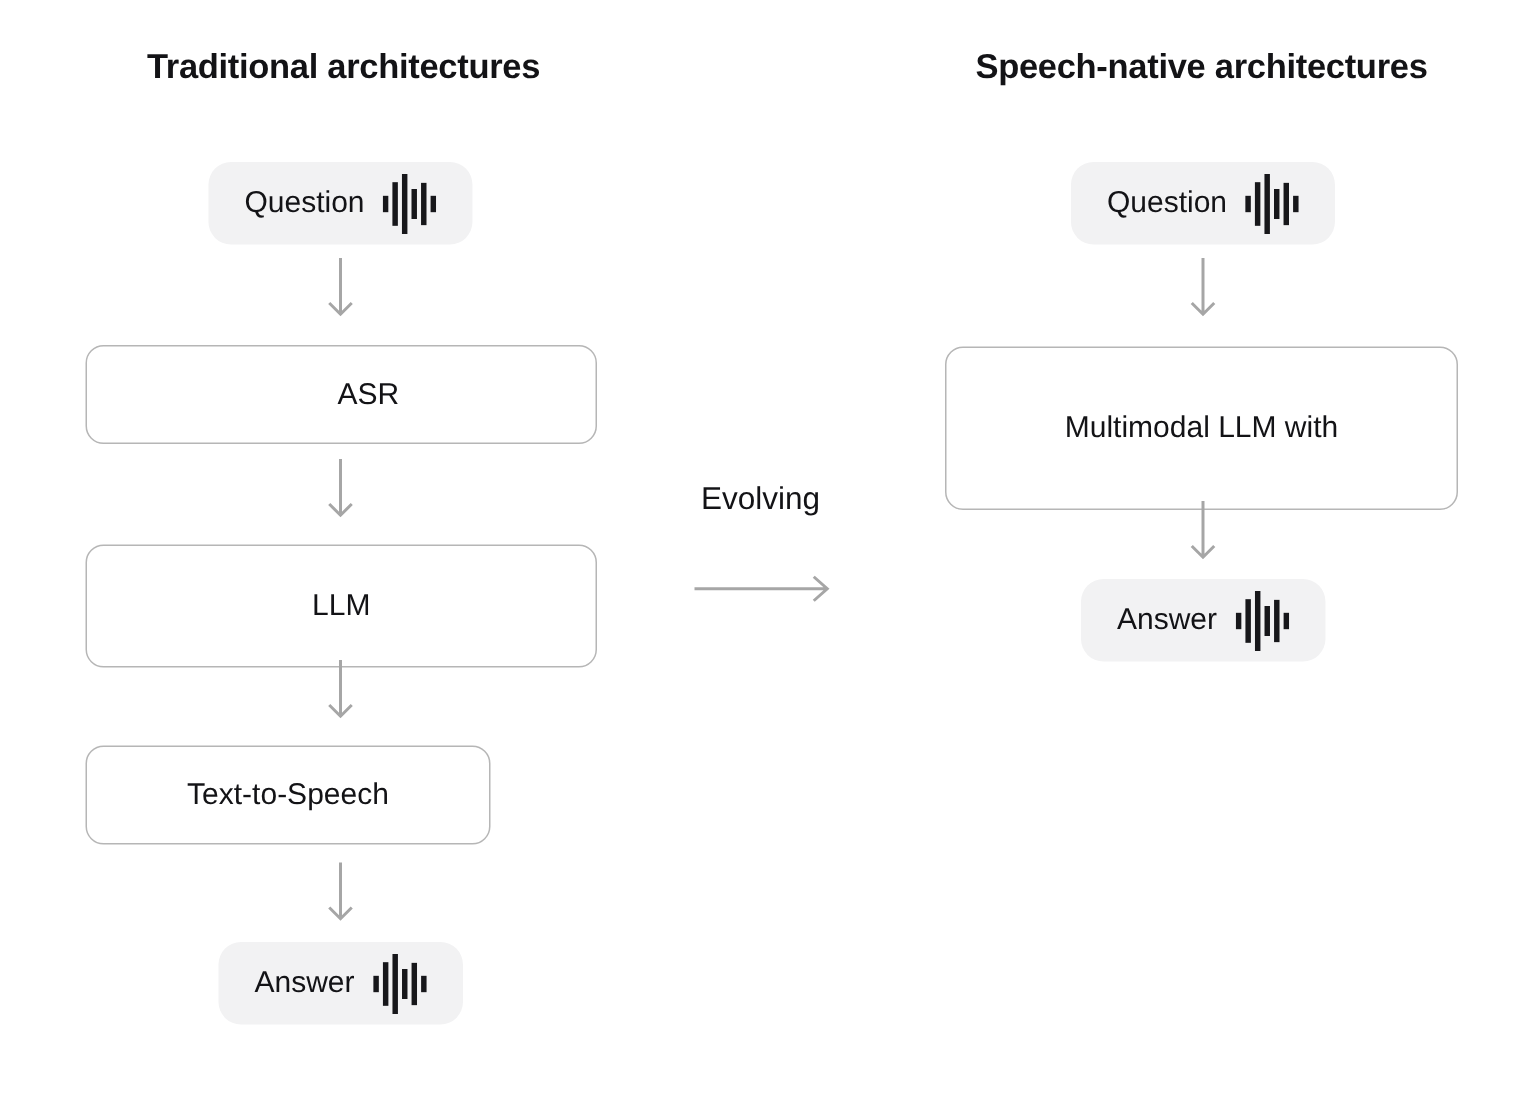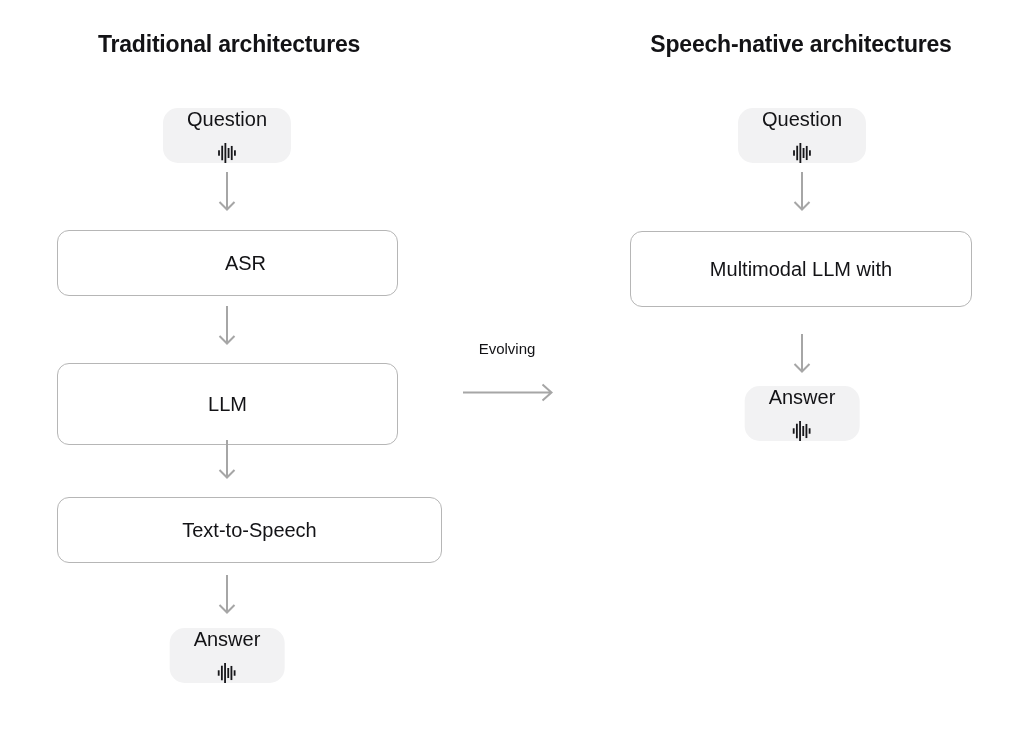--- a/index.html
+++ b/index.html
@@ -36,54 +36,53 @@
     display: inline-flex;
     align-items: center;
     gap: 12px;
     height: 55px;
     padding: 0 24px;
     background: var(--pill-bg, #f2f2f3);
     border-radius: 15px;
     font-size: 20px;
     white-space: nowrap;
     box-sizing: border-box;
-    flex-direction: column;
   }
   .node-box {
     position: absolute;
     display: flex;
     align-items: center;
     justify-content: center;
     background: var(--box-bg, #ffffff);
     border: 1.5px solid var(--box-border, #b6b6b6);
     border-radius: 12px;
     font-size: 20px;
     text-align: center;
     line-height: 1.35;
     box-sizing: border-box;
   }
   .box-asr  { left: 57px;  top: 230px; width: 341px; height: 66px; padding-left: 36px; }
   .box-llm  { left: 57px;  top: 363px; width: 341px; height: 82px; }
-  .box-tts  { left: 57px;  top: 497px; width: 385px; height: 66px; }
-  .box-mllm { left: 630px; top: 231px; width: 342px; height: 76px; }
+  .box-tts  { left: 57px;  top: 497px; width: 270px; height: 66px; }
+  .box-mllm { left: 630px; top: 231px; width: 342px; height: 109px; }
 
   .arrow-v, .arrow-h { position: absolute; }
   .arrow-stroke {
     fill: none;
     stroke: var(--arrow, #a6a6a6);
     stroke-width: 2;
   }
   .waveform rect { fill: #17171a; }
 
   .evolving-label {
     position: absolute;
     left: 507px;
-    top: 340px;
+    top: 321px;
     transform: translateX(-50%);
-    font-size: 15px;
+    font-size: 21px;
     white-space: nowrap;
   }
   .box-line { display: block; }
 </style>
 </head>
 <body>
 
 <div class="canvas">
 
   <h1 class="title title-left">Traditional architectures</h1>

